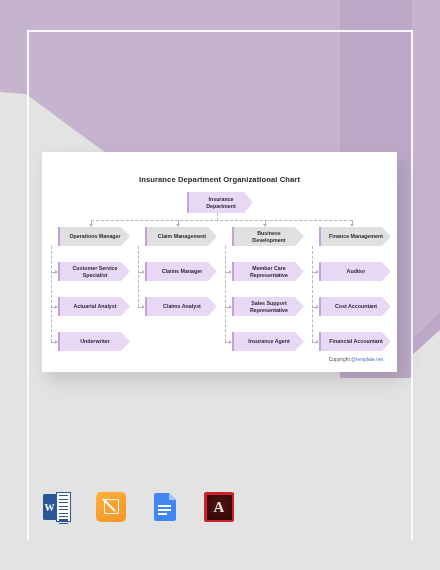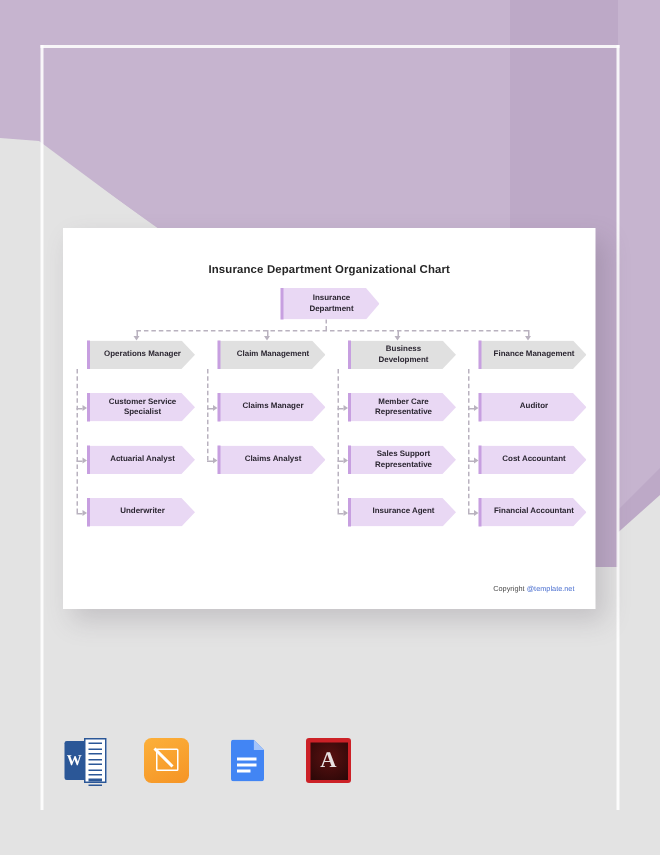--- a/index.html
+++ b/index.html
@@ -48,21 +48,21 @@
     background: rgba(255,255,255,0.88);
   }
   .frame-line-h-top {
     position: absolute; left: 27px; top: 30px; width: 386px; height: 2px;
     background: rgba(255,255,255,0.88);
   }
 
   
   #doc-card {
     position: absolute; left: 42px; top: 152px;
-    width: 355px; height: 254px;
+    width: 355px; height: 220px;
     background: #ffffff;
     box-shadow: 6px 8px 16px rgba(90,80,95,0.22);
   }
   #doc-title {
     text-align: center;
     font-size: 7.6px;
     font-weight: 700;
     color: #262626;
     letter-spacing: .1px;
     margin-top: 23px;

